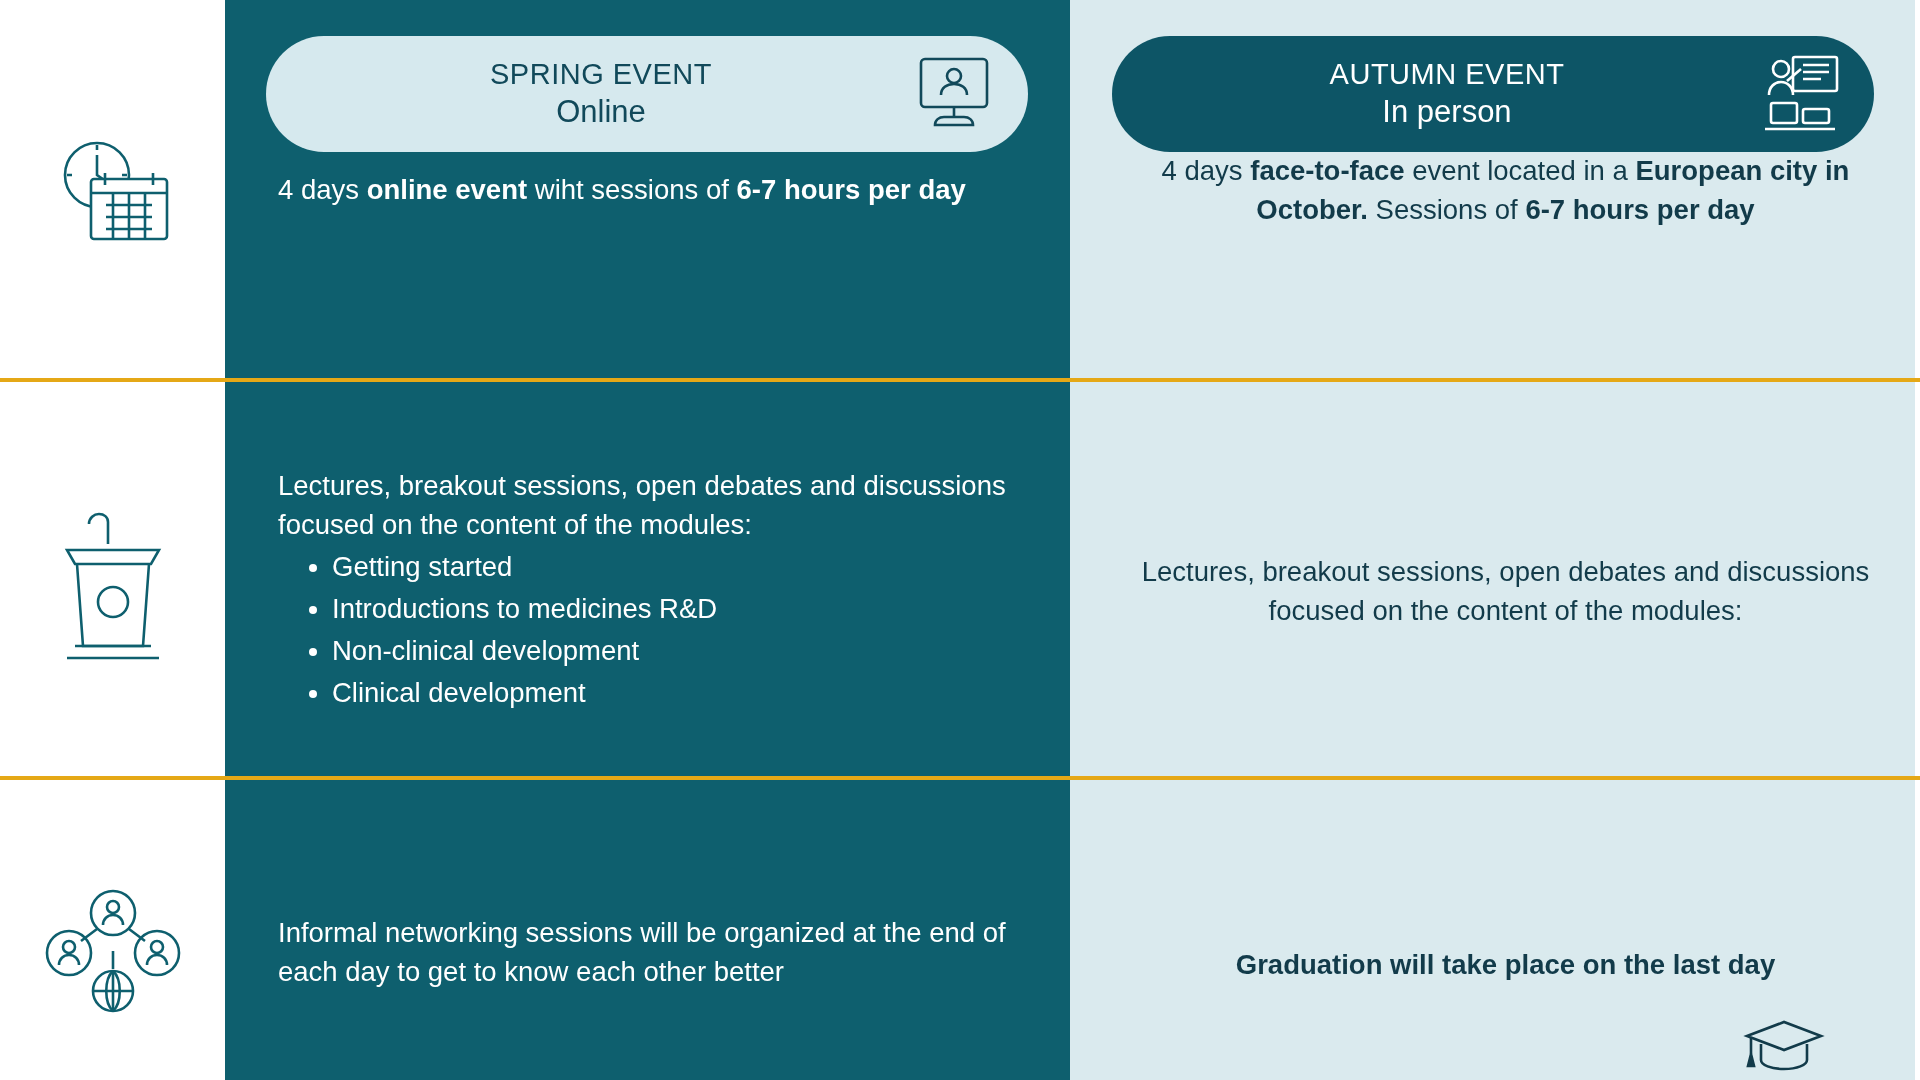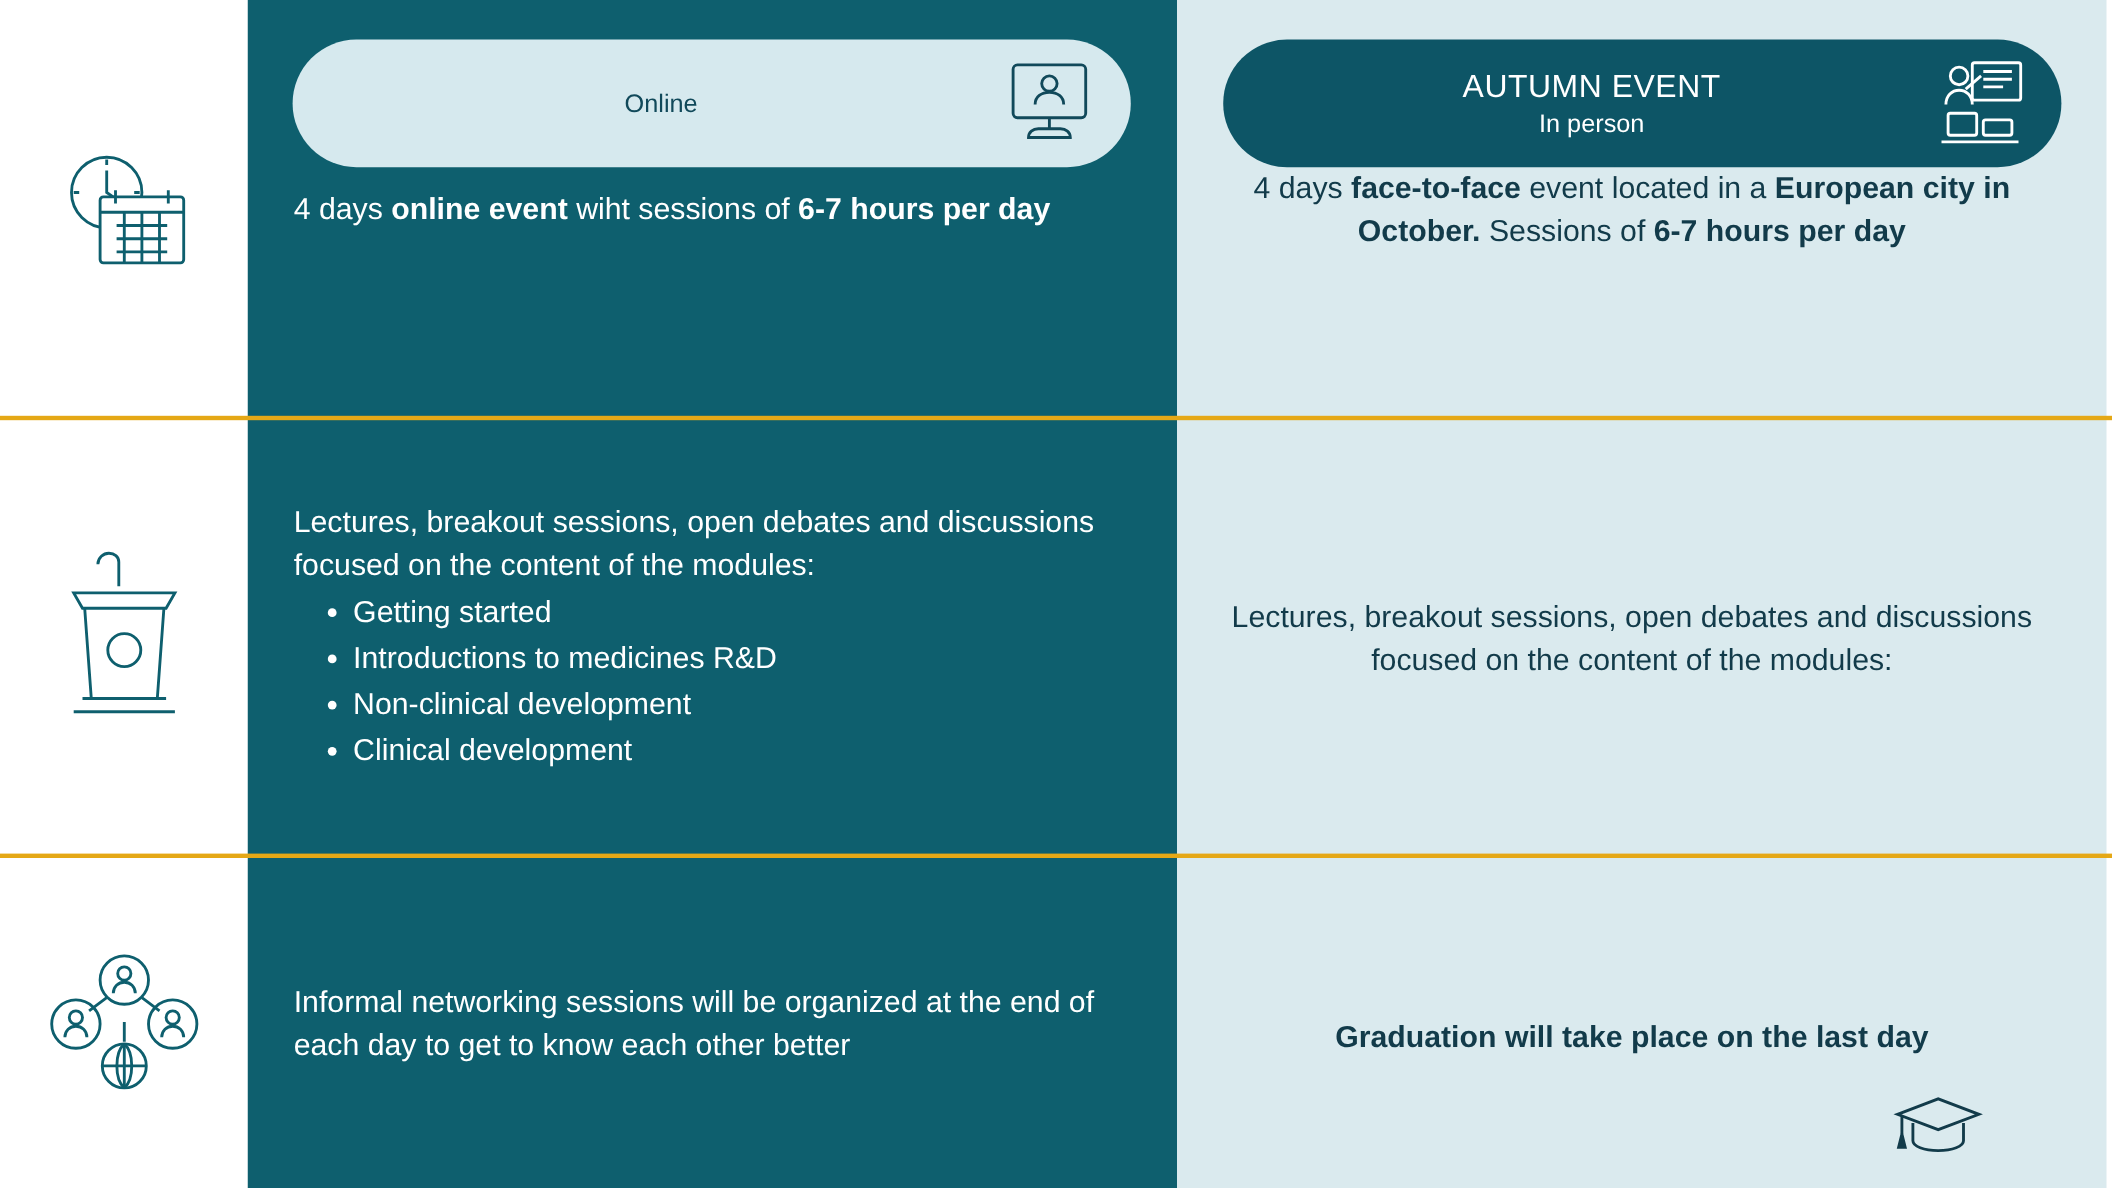--- a/index.html
+++ b/index.html
@@ -15,20 +15,21 @@
     position: relative;
   }
 
   
   .board {
     position: absolute;
     inset: 0;
     display: grid;
     grid-template-columns: 225px 845px 845px 5px;
     grid-template-rows: 380px 400px 300px;
+    gap: 11px;
   }
 
   .col-icons   { background: #ffffff; }
 
   
   .strip {
     position: absolute;
     top: 0;
     bottom: 0;
   }
@@ -87,21 +88,21 @@
     text-align: center;
     line-height: 1.22;
   }
   .pill-title {
     display: block;
     font-size: 29px;
     letter-spacing: .5px;
   }
   .pill-sub {
     display: block;
-    font-size: 23px;
+    font-size: 31px;
   }
   .pill-icon {
     width: 92px;
     height: 92px;
     flex: none;
     display: flex;
     align-items: center;
     justify-content: center;
   }
 
@@ -152,20 +153,21 @@
 <body>
 
 <div class="strip strip-spring"></div>
 <div class="strip strip-autumn"></div>
 
 <div class="rule rule-1"></div>
 <div class="rule rule-2"></div>
 
 <div class="pill pill-spring">
   <div class="pill-text">
+    <span class="pill-title">SPRING EVENT</span>
     <span class="pill-sub">Online</span>
   </div>
   <div class="pill-icon">
     <svg width="86" height="86" viewBox="0 0 86 86" fill="none" stroke="#11495a" stroke-width="2.6">
       <rect x="10" y="8" width="66" height="48" rx="4"></rect>
       <circle cx="43" cy="25" r="7"></circle>
       <path d="M30 44c0-7.2 5.8-11 13-11s13 3.8 13 11"></path>
       <path d="M43 56v10"></path>
       <path d="M24 74h38c0-5-4-8-9-8H33c-5 0-9 3-9 8z"></path>
     </svg>

